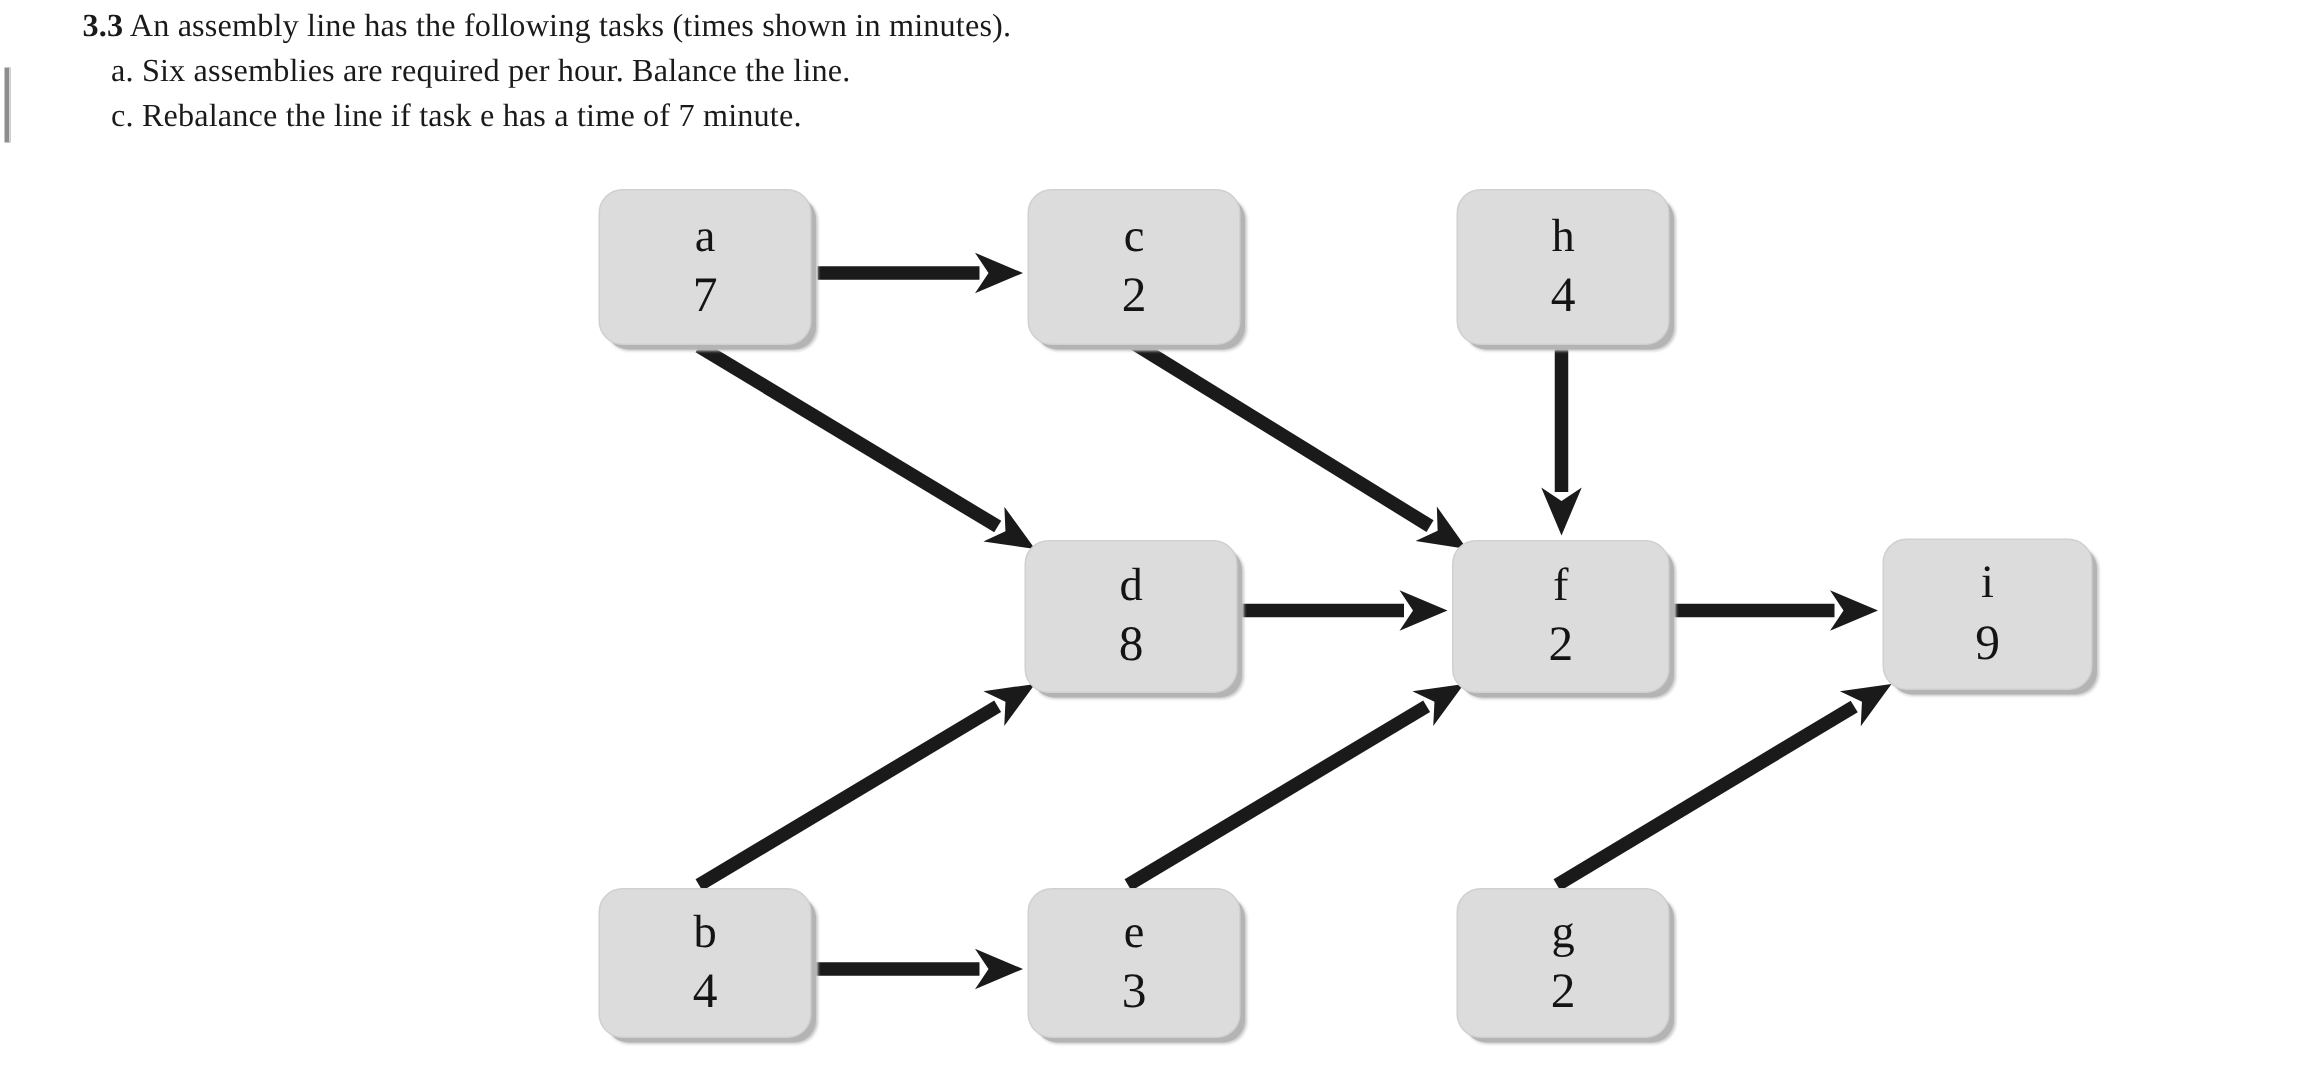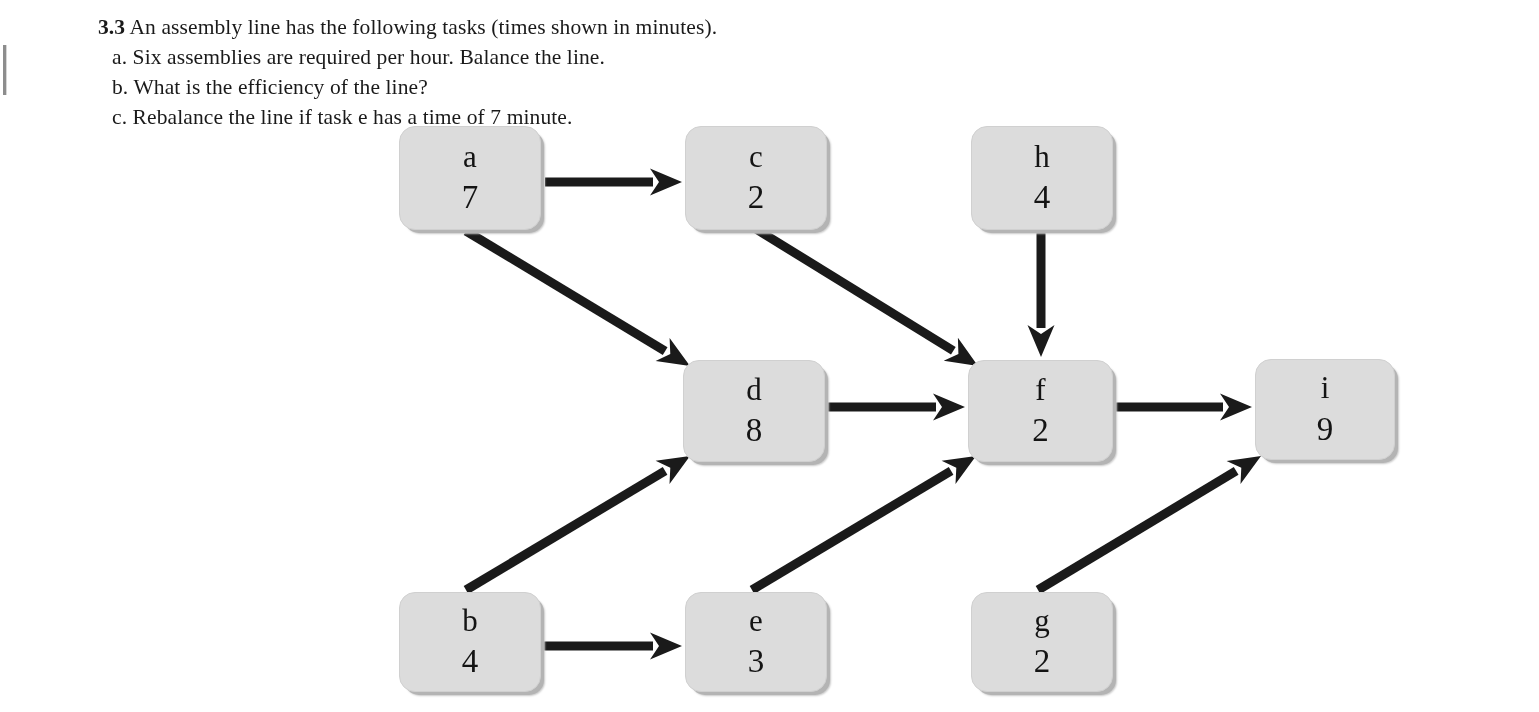--- a/index.html
+++ b/index.html
@@ -38,28 +38,27 @@
     width: 1100px;
   }
   .prob-line {
     font-size: 21.5px;
     line-height: 30px;
     letter-spacing: 0.1px;
     white-space: nowrap;
   }
   .prob-head {
     padding-left: 55px;
-    padding-top: 12px;
-    margin-left: 43px;
+    padding-top: 2px;
   }
   .prob-head .num {
     font-weight: bold;
   }
   .prob-sub {
-    padding-left: 112px;
+    padding-left: 74px;
   }
 
   
   .diagram {
     position: absolute;
     left: 0;
     top: 0;
     width: 1539px;
     height: 712px;
   }
@@ -99,21 +98,20 @@
 <div id="page">
 
   <div class="edge-rule"></div>
 
   <div class="problem">
     <div class="prob-line prob-head">
       <span class="num">3.3</span>
       <span>An assembly line has the following tasks (times shown in minutes).</span>
     </div>
     <div class="prob-line prob-sub">a. Six assemblies are required per hour. Balance the line.</div>
-    <div class="prob-line prob-sub">b. What is the efficiency of the line?</div>
     <div class="prob-line prob-sub">c. Rebalance the line if task e has a time of 7 minute.</div>
   </div>
 
   <div class="diagram">
     <svg id="edge-layer" width="1539" height="712" xmlns="http://www.w3.org/2000/svg">
         <polygon points="545.0,186.5 653.0,186.5 653.0,177.5 545.0,177.5" fill="#1a1a1a"></polygon>
         <polygon points="682.0,182.0 650.0,195.5 659.0,182.0 650.0,168.5" fill="#1a1a1a"></polygon>
         <polygon points="463.7,234.9 662.8,354.9 667.5,347.2 468.3,227.1" fill="#1a1a1a"></polygon>
         <polygon points="690.0,366.0 655.6,361.0 670.3,354.1 669.6,337.9" fill="#1a1a1a"></polygon>
         <polygon points="753.6,232.8 951.0,354.6 955.7,346.9 758.4,225.2" fill="#1a1a1a"></polygon>

